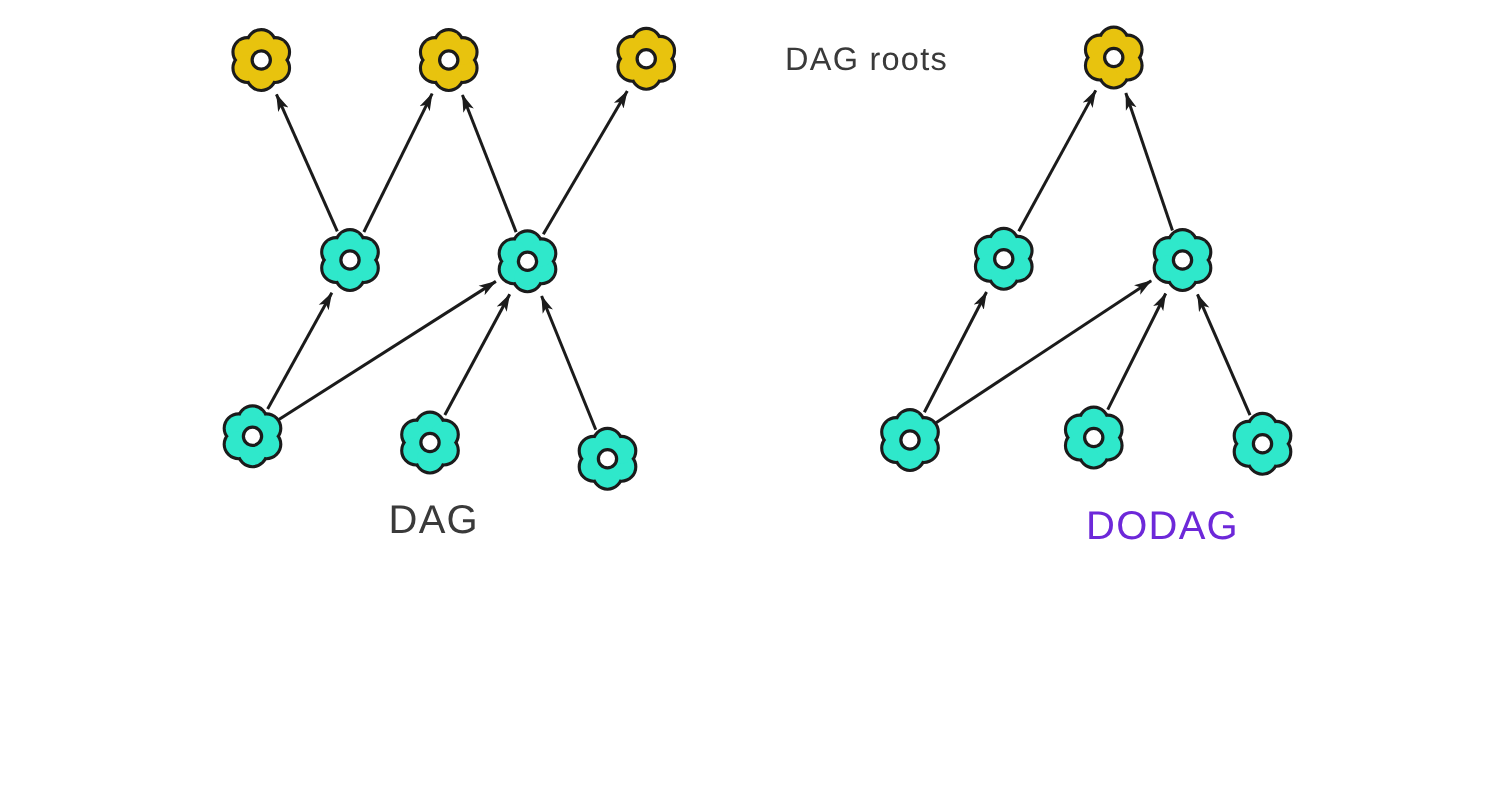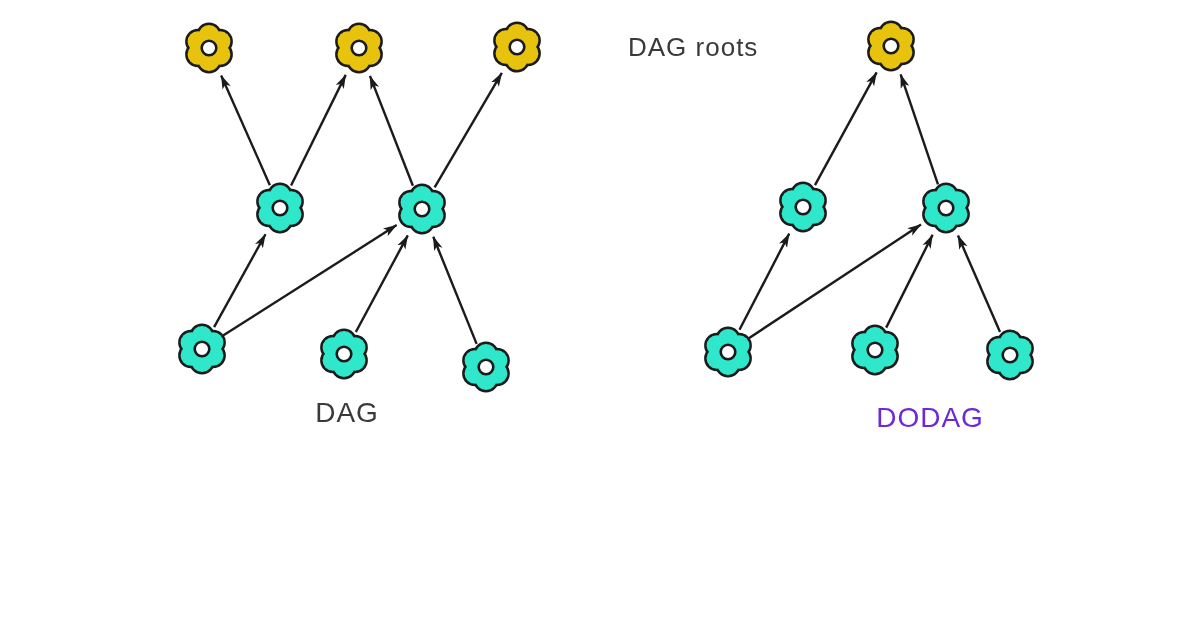--- a/index.html
+++ b/index.html
@@ -25,21 +25,21 @@
     position: absolute;
     font-family: "Liberation Sans", sans-serif;
     white-space: nowrap;
     letter-spacing: 1px;
     line-height: 1;
   }
   .label-roots {
     font-size: 26px;
   }
   .label-caption {
-    font-size: 28px;
+    font-size: 32px;
     transform: translateX(-50%);
   }
 </style>
 </head>
 <body>
 
 <div class="canvas">
   <svg id="graph-svg" class="diagram" width="1200" height="630" viewBox="0 0 1200 630">
       <defs>
         <marker id="arrowhead" viewBox="0 0 14 10" refX="13.5" refY="5" markerWidth="14" markerHeight="10" orient="auto" markerUnits="userSpaceOnUse">

